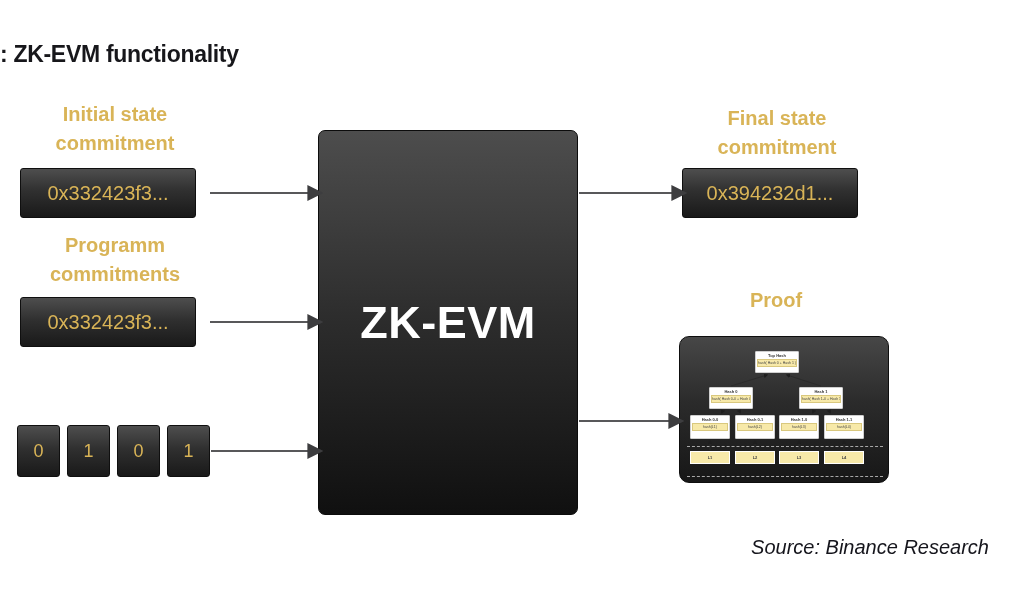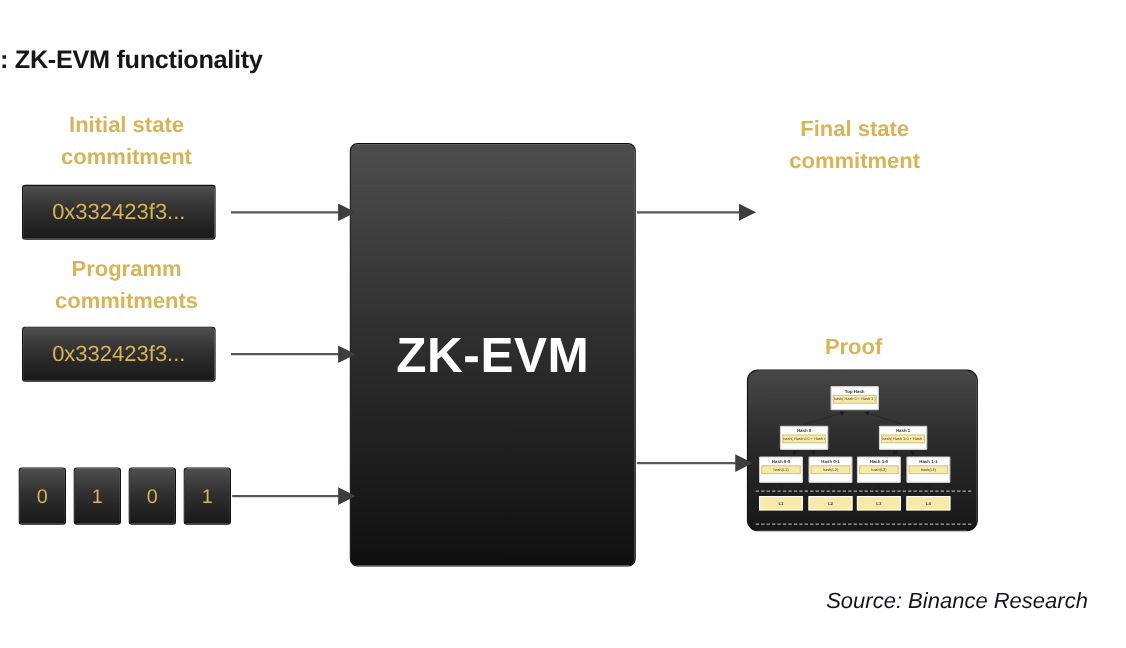--- a/index.html
+++ b/index.html
@@ -94,22 +94,25 @@
   </div>
   <div class="dark-box wit-box" style="left:167px;">
     <span>1</span>
   </div>
 
   <div class="zkevm-box">
     <span>ZK-EVM</span>
   </div>
 
   <div class="gold-label" style="left:682px; top:104px;">Final state commitment</div>
+  <div class="dark-box value-box" style="left:682px; top:168px;">
+    <span>0x394232d1...</span>
+  </div>
 
-  <div class="gold-label" style="left:681px; top:286px;margin-top:16px;">Proof</div>
+  <div class="gold-label" style="left:681px; top:286px;">Proof</div>
 
   <div class="proof-box">
 
     <div class="mnode" style="left:75px; top:14px; width:44px; height:22px;">
       <div class="mtitle">Top Hash</div>
       <div class="mstrip">hash( Hash 0 + Hash 1 )</div>
     </div>
     <div class="mnode" style="left:29px; top:50px; width:44px; height:22px;">
       <div class="mtitle">Hash 0</div>
       <div class="mstrip">hash( Hash 0-0 + Hash 0-1 )</div>

